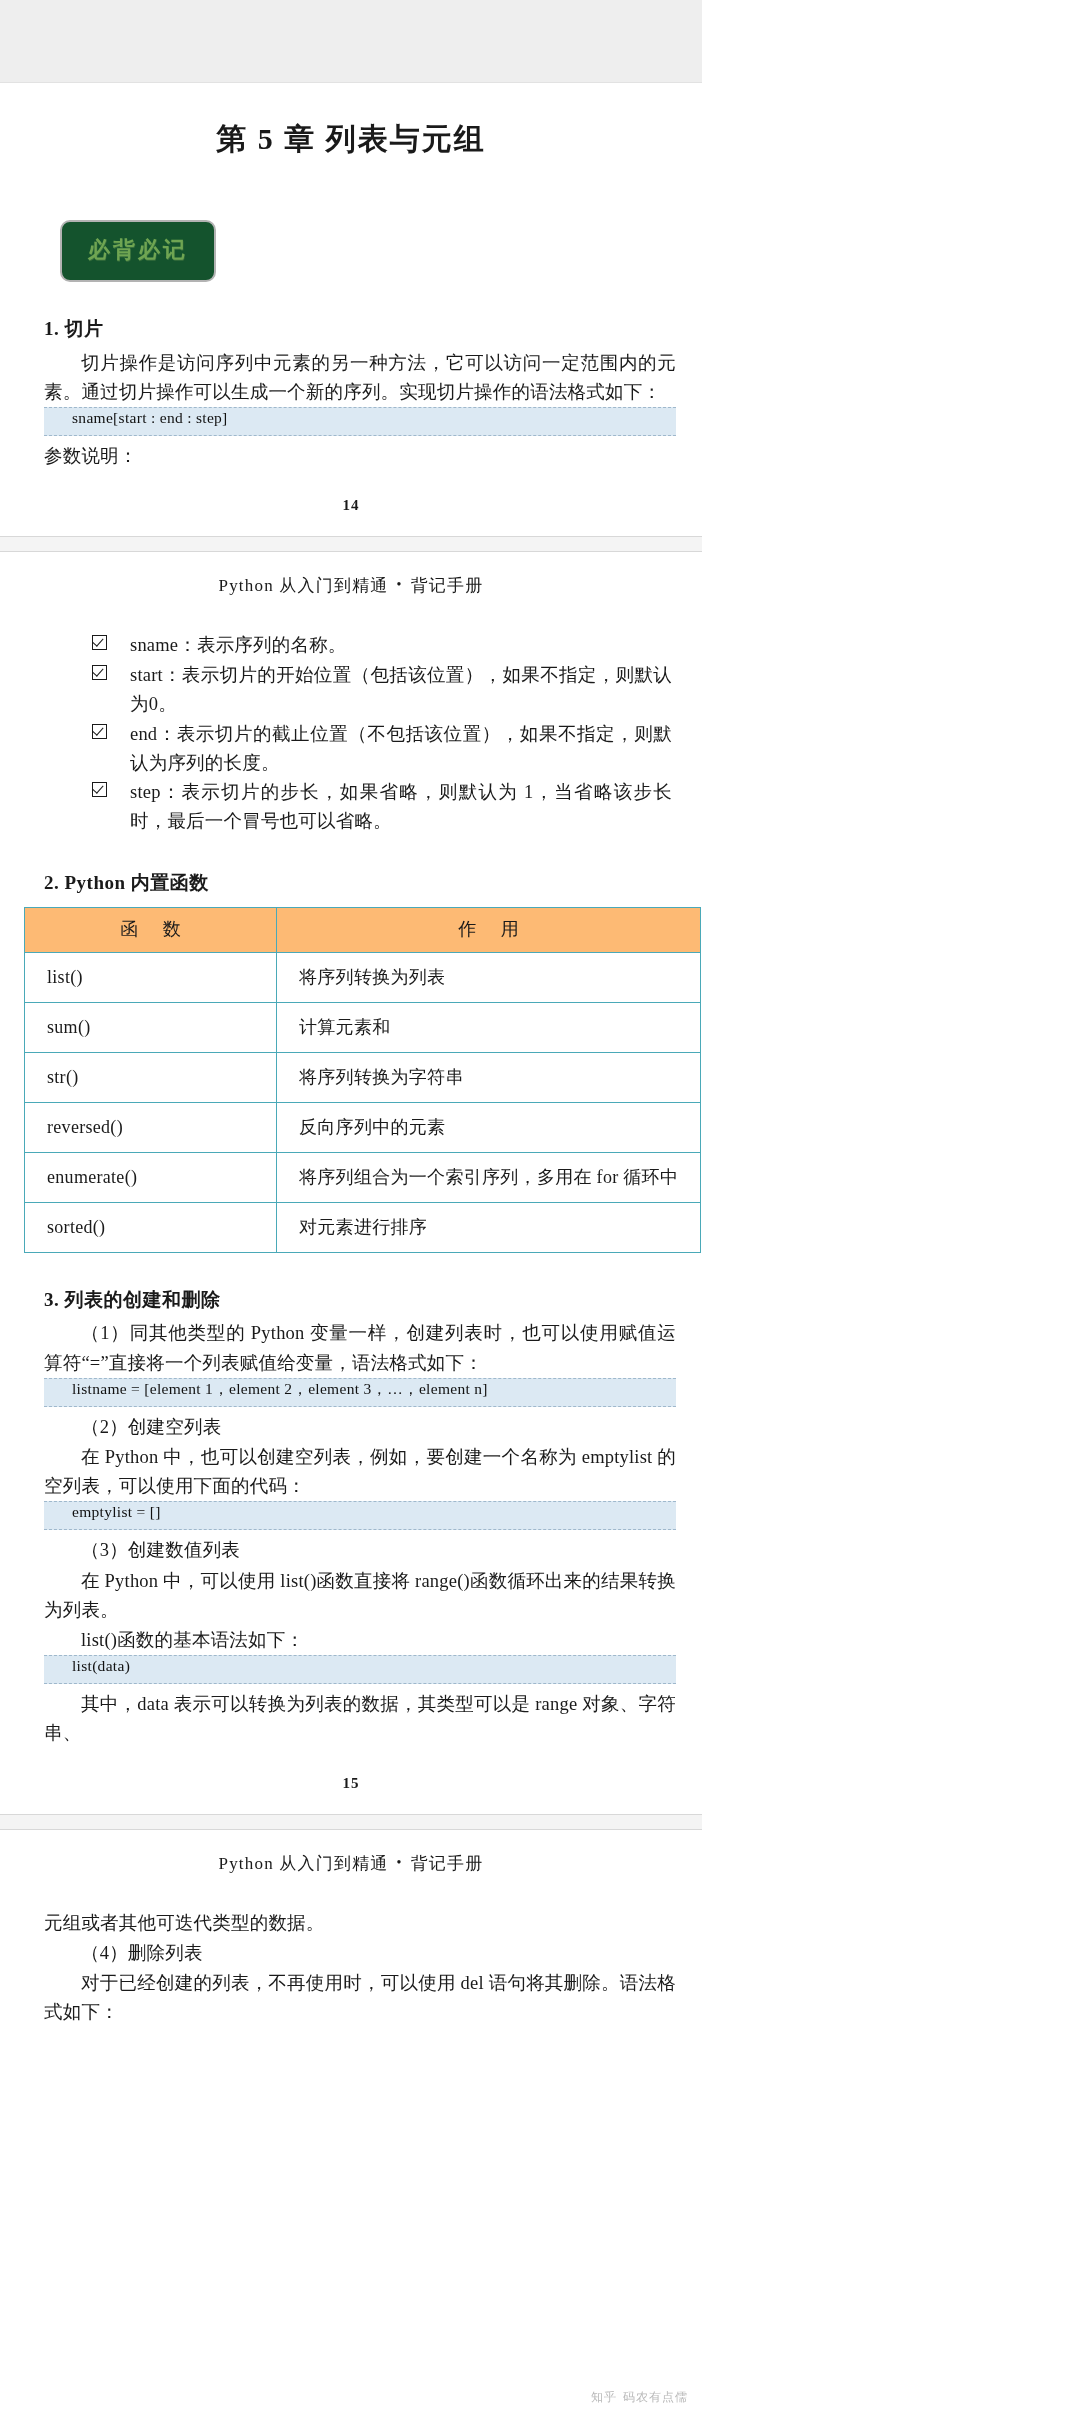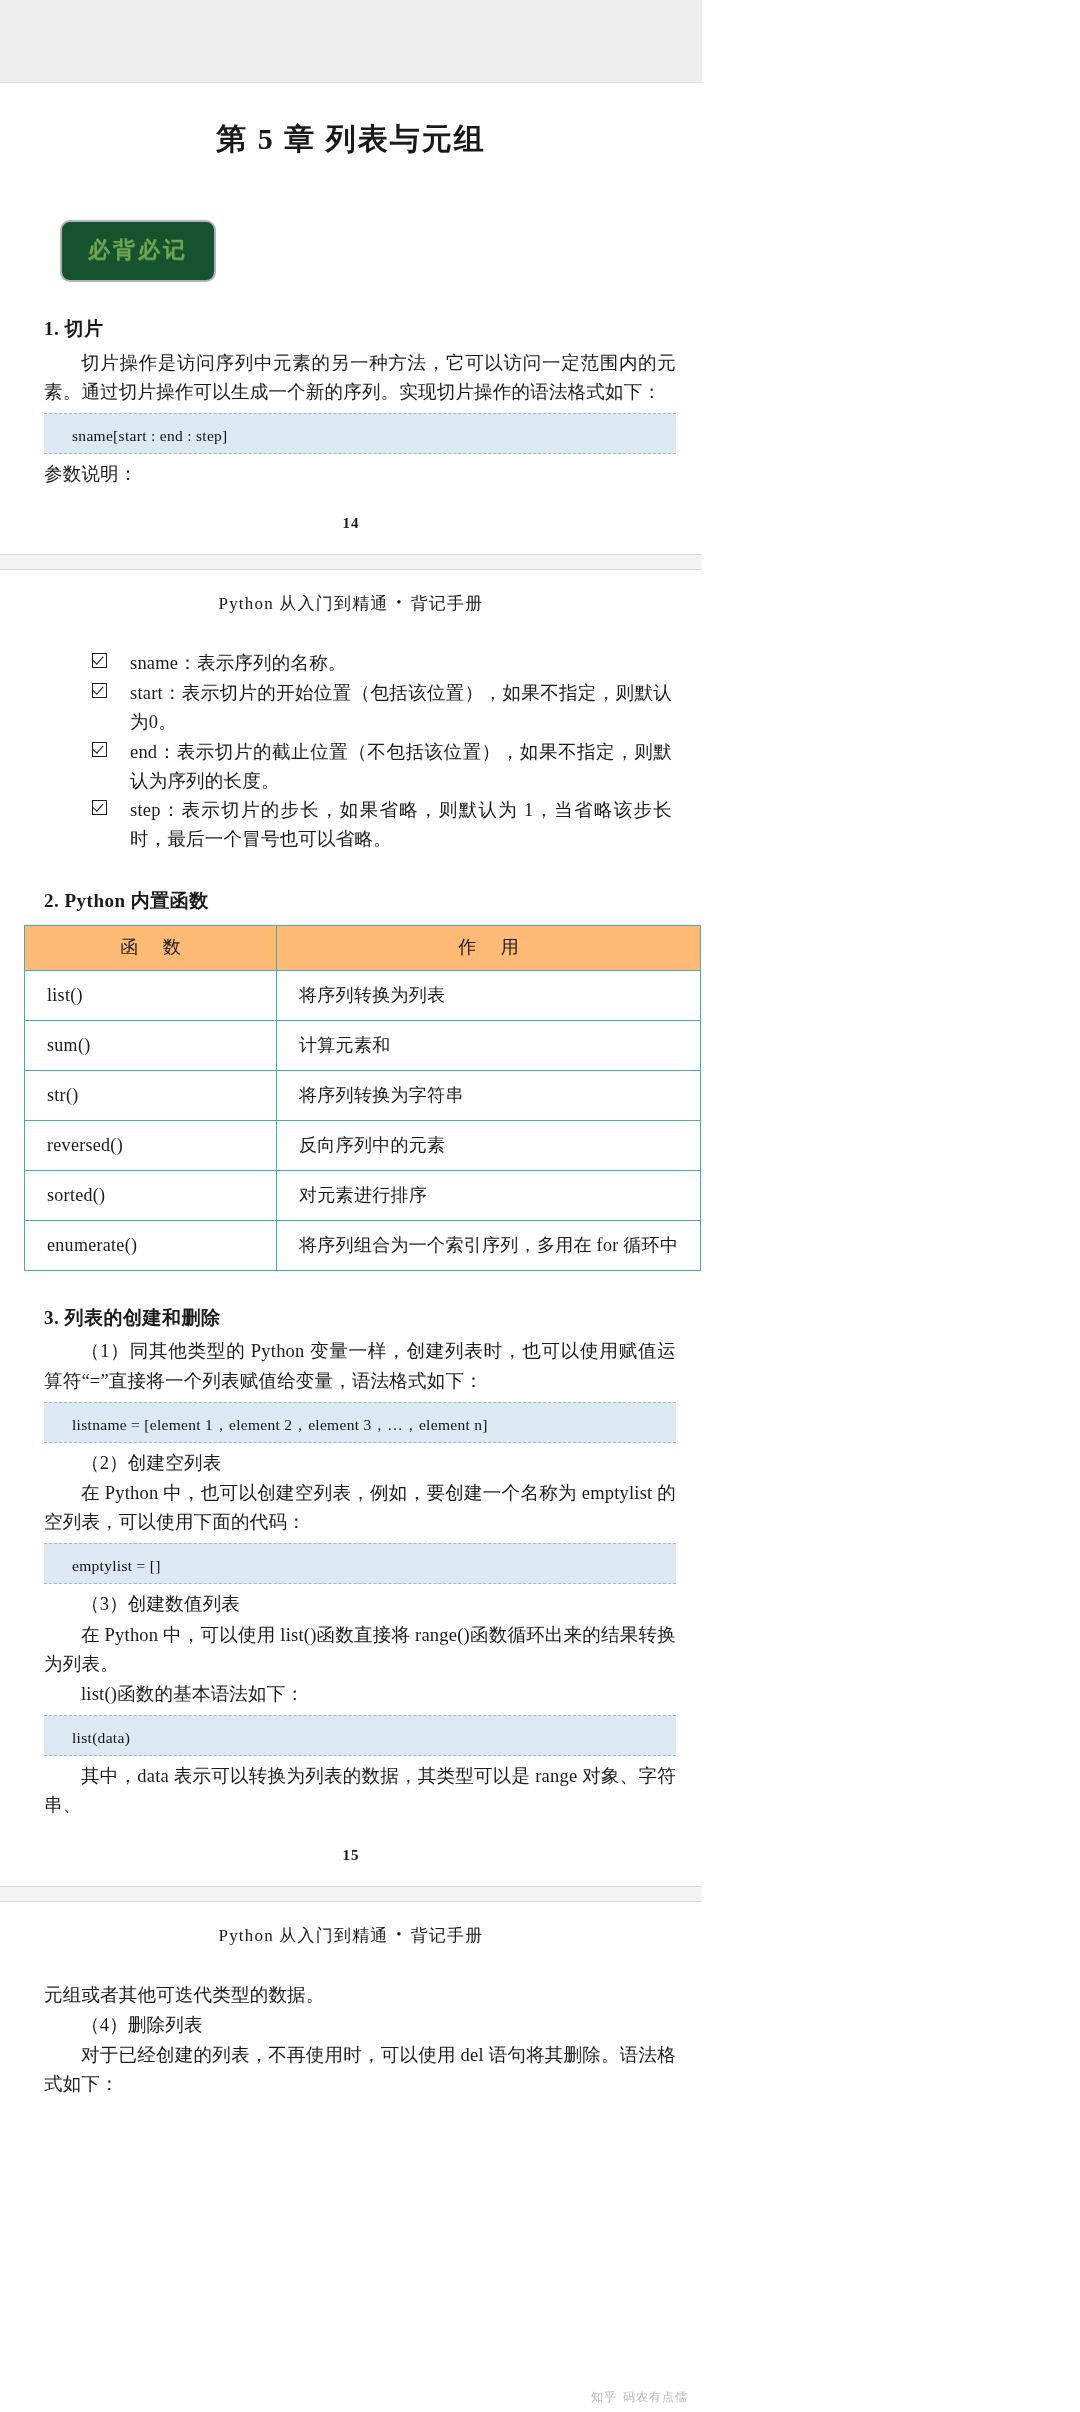--- a/index.html
+++ b/index.html
@@ -104,22 +104,22 @@
     letter-spacing: 0.2px;
   }
   p.body.indent { text-indent: 2em; }
   p.body + p.body { margin-top: 1px; }
 
   
   .code {
     background: #dce9f3;
     border-top: 1px dashed #9fb8cc;
     border-bottom: 1px dashed #9fb8cc;
-    margin: 6px 14px 6px 32px;
-    padding: 12px 0 6px 28px;
+    margin: 0 14px 6px 32px;
+    padding: 0 0 6px 28px;
     font-size: 15.5px;
     font-family: "Liberation Serif", "DejaVu Serif", serif;
     color: #111;
     letter-spacing: 0.3px;
     line-height: 1.35;
     white-space: nowrap;
     overflow: hidden;
   }
 
   
@@ -303,26 +303,26 @@
           </tr>
           <tr>
             <td>str()</td>
             <td>将序列转换为字符串</td>
           </tr>
           <tr>
             <td>reversed()</td>
             <td>反向序列中的元素</td>
           </tr>
           <tr>
+            <td>enumerate()</td>
+            <td>将序列组合为一个索引序列，多用在 for 循环中</td>
+          </tr>
+          <tr>
             <td>sorted()</td>
             <td>对元素进行排序</td>
-          </tr>
-          <tr>
-            <td>enumerate()</td>
-            <td>将序列组合为一个索引序列，多用在 for 循环中</td>
           </tr>
         </tbody>
       </table>
 
       <h3 class="sec">3. 列表的创建和删除</h3>
 
       <p class="body indent">（1）同其他类型的 Python 变量一样，创建列表时，也可以使用赋值运算符“=”直接将一个列表赋值给变量，语法格式如下：</p>
 
       <div class="code">listname = [element 1，element 2，element 3，…，element n]</div>
 

